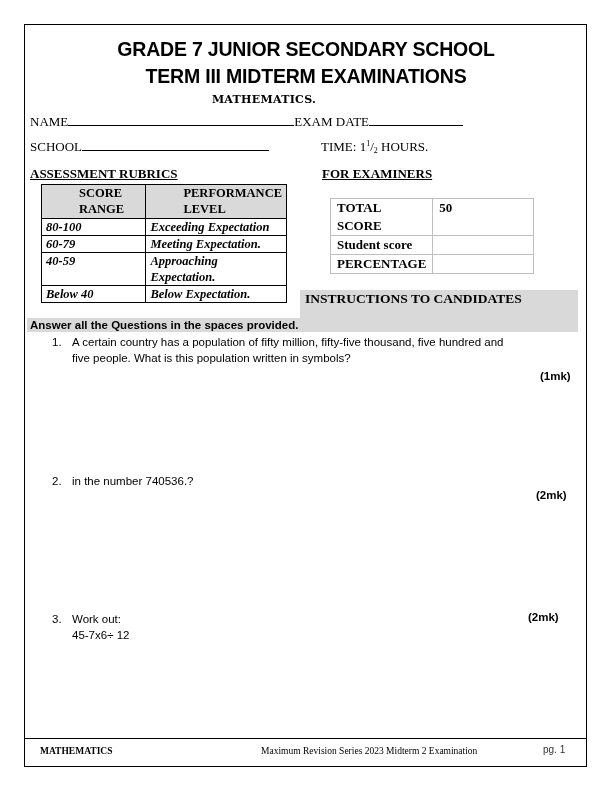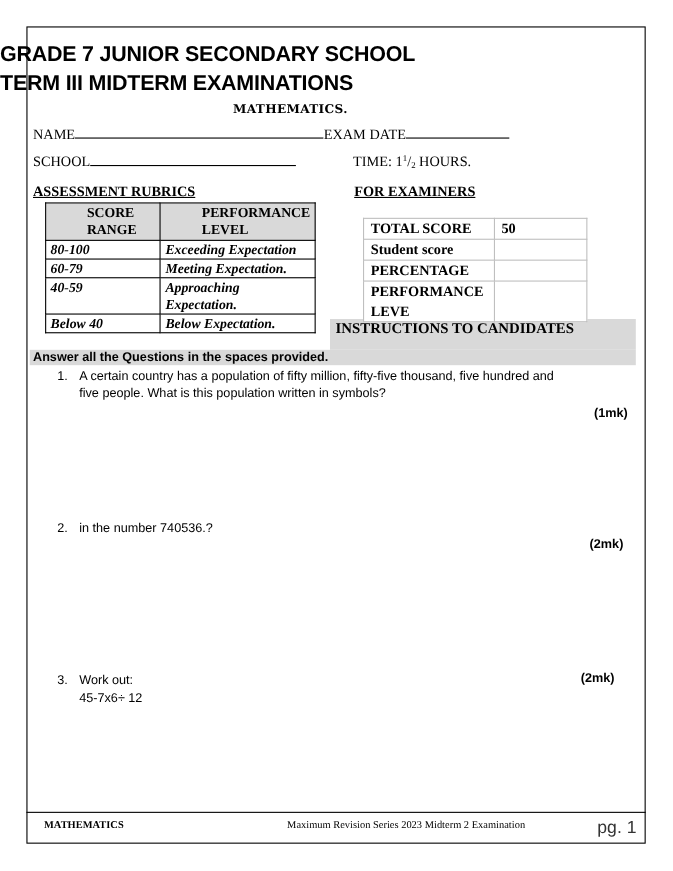--- a/index.html
+++ b/index.html
@@ -1,18 +1,18 @@
 <!DOCTYPE html>
 <html><head>
 <meta charset="utf-8">
 <style>
   html, body { margin: 0; padding: 0; background: #ffffff; }
   body { width: 612px; height: 792px; position: relative; overflow: hidden; font-family: "Liberation Serif", serif; color: #000; }
   .page-border { position: absolute; left: 24px; top: 24px; width: 563px; height: 743px; border: 1.3px solid #000; box-sizing: border-box; }
-  .title { position: absolute; left: 0; width: 612px; text-align: left; font-family: "Liberation Sans", sans-serif; font-weight: bold; font-size: 19.5px; letter-spacing: -0.2px; }
+  .title { position: absolute; left: 0; width: 612px; text-align: center; font-family: "Liberation Sans", sans-serif; font-weight: bold; font-size: 19.5px; letter-spacing: -0.2px; }
   .t1 { top: 38px; }
   .t2 { top: 65px; }
   .subject { position: absolute; left: 0; width: 528px; top: 93px; text-align: center; font-family: "DejaVu Serif", serif; font-weight: bold; font-size: 11px; letter-spacing: 0.3px; }
   .line-field { position: absolute; font-size: 13px; white-space: nowrap; text-align: right; }
   .uline { display: inline-block; border-bottom: 1px solid #000; vertical-align: baseline; height: 10px; }
   .heading-u { position: absolute; font-weight: bold; font-size: 13px; text-decoration: underline; }
   table { border-collapse: collapse; }
   .rubric { position: absolute; left: 41px; top: 184px; width: 246px; border: 1.3px solid #000; }
   .rubric td { border: 1px solid #000; font-size: 12.5px; font-weight: bold; padding: 0 4px; line-height: 16px; vertical-align: top; }
   .rubric tr.head td { background: #d9d9d9; padding-left: 37px; }
@@ -23,21 +23,21 @@
   .shade { position: absolute; background: #d9d9d9; }
   .instr-title { position: absolute; left: 305px; top: 291px; font-weight: bold; font-size: 13.5px; }
   .answer-all { position: absolute; left: 30px; top: 319px; font-family: "Liberation Sans", sans-serif; font-weight: bold; font-size: 11.5px; }
   .q { position: absolute; left: 52px; font-family: "Liberation Sans", sans-serif; font-size: 11.5px; line-height: 16px; }
   .q .num { position: absolute; left: 0; top: 0; }
   .q .body { position: absolute; left: 20px; top: 0; }
   .marks { position: absolute; font-family: "Liberation Sans", sans-serif; font-weight: bold; font-size: 11.5px; }
   .footer-line { position: absolute; left: 24px; top: 738px; width: 563px; border-top: 1.3px solid #000; }
   .footer-left { position: absolute; left: 40px; top: 746px; font-weight: bold; font-size: 9.5px; }
   .footer-mid { position: absolute; left: 261px; top: 746px; font-weight: normal; font-size: 9.5px; }
-  .footer-right { position: absolute; left: 543px; top: 744px; font-family: "Liberation Sans", sans-serif; font-size: 16px; color: #333; }
+  .footer-right { position: absolute; left: 543px; top: 744px; font-family: "Liberation Sans", sans-serif; font-size: 10px; color: #333; }
 </style>
 </head>
 <body>
 
 <div class="page-border"></div>
 
 <div class="title t1">GRADE 7 JUNIOR SECONDARY SCHOOL</div>
 <div class="title t2">TERM III MIDTERM EXAMINATIONS</div>
 <div class="subject">MATHEMATICS.</div>
 
@@ -92,24 +92,20 @@
     <td class="val">50</td>
   </tr>
   <tr>
     <td>Student score</td>
     <td class="val"></td>
   </tr>
   <tr>
     <td>PERCENTAGE</td>
     <td class="val"></td>
   </tr>
-  <tr>
-    <td style="width:108px;">PERFORMANCE LEVE</td>
-    <td class="val"></td>
-  </tr>
 </tbody>
   </table>
 
 <div class="instr-title">INSTRUCTIONS TO CANDIDATES</div>
 <div class="answer-all">Answer all the Questions in the spaces provided.</div>
 
 <div class="q" style="top:334px; width:520px;">
   <span class="num">1.</span>
   <div class="body" style="width:500px;">
     <div>A certain country has a population of fifty million, fifty-five thousand, five hundred and</div>

